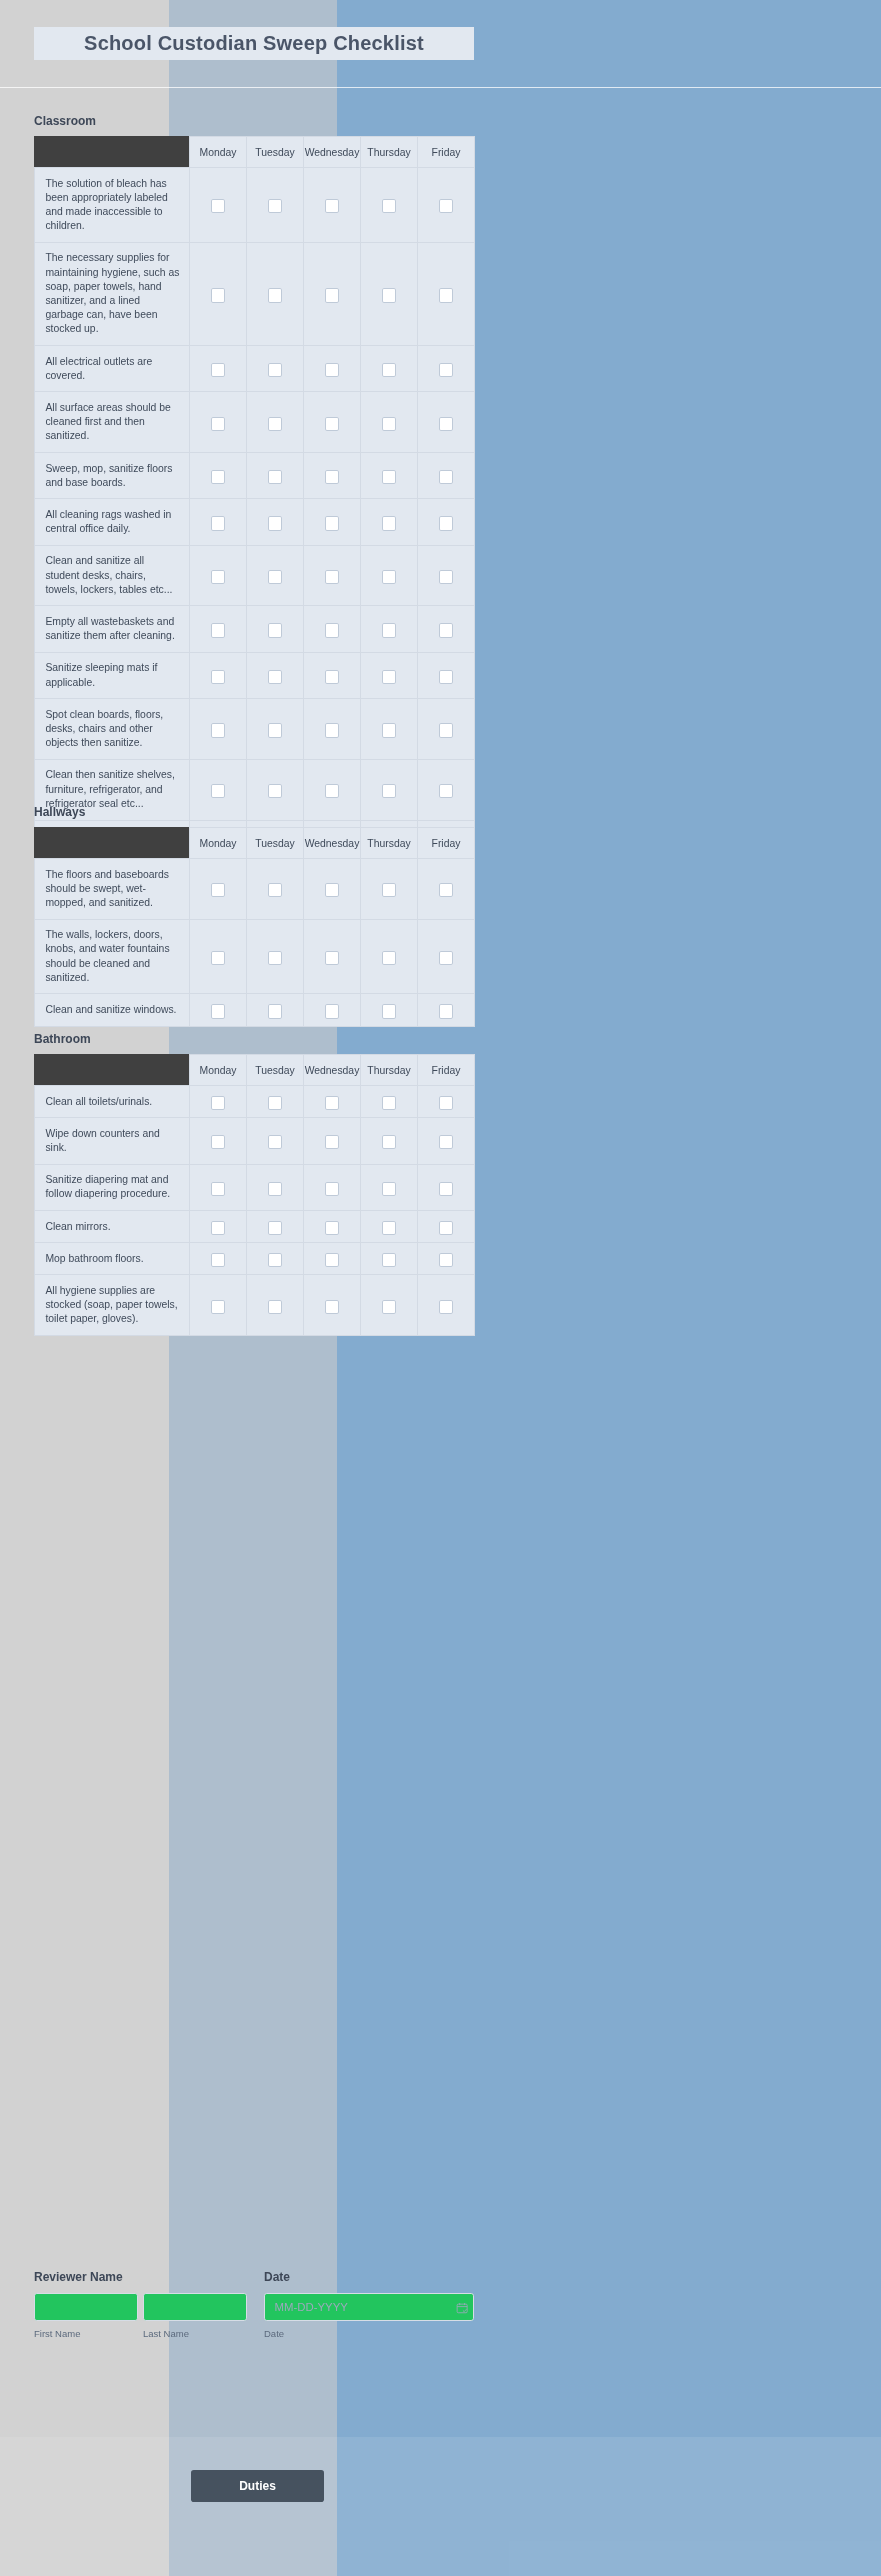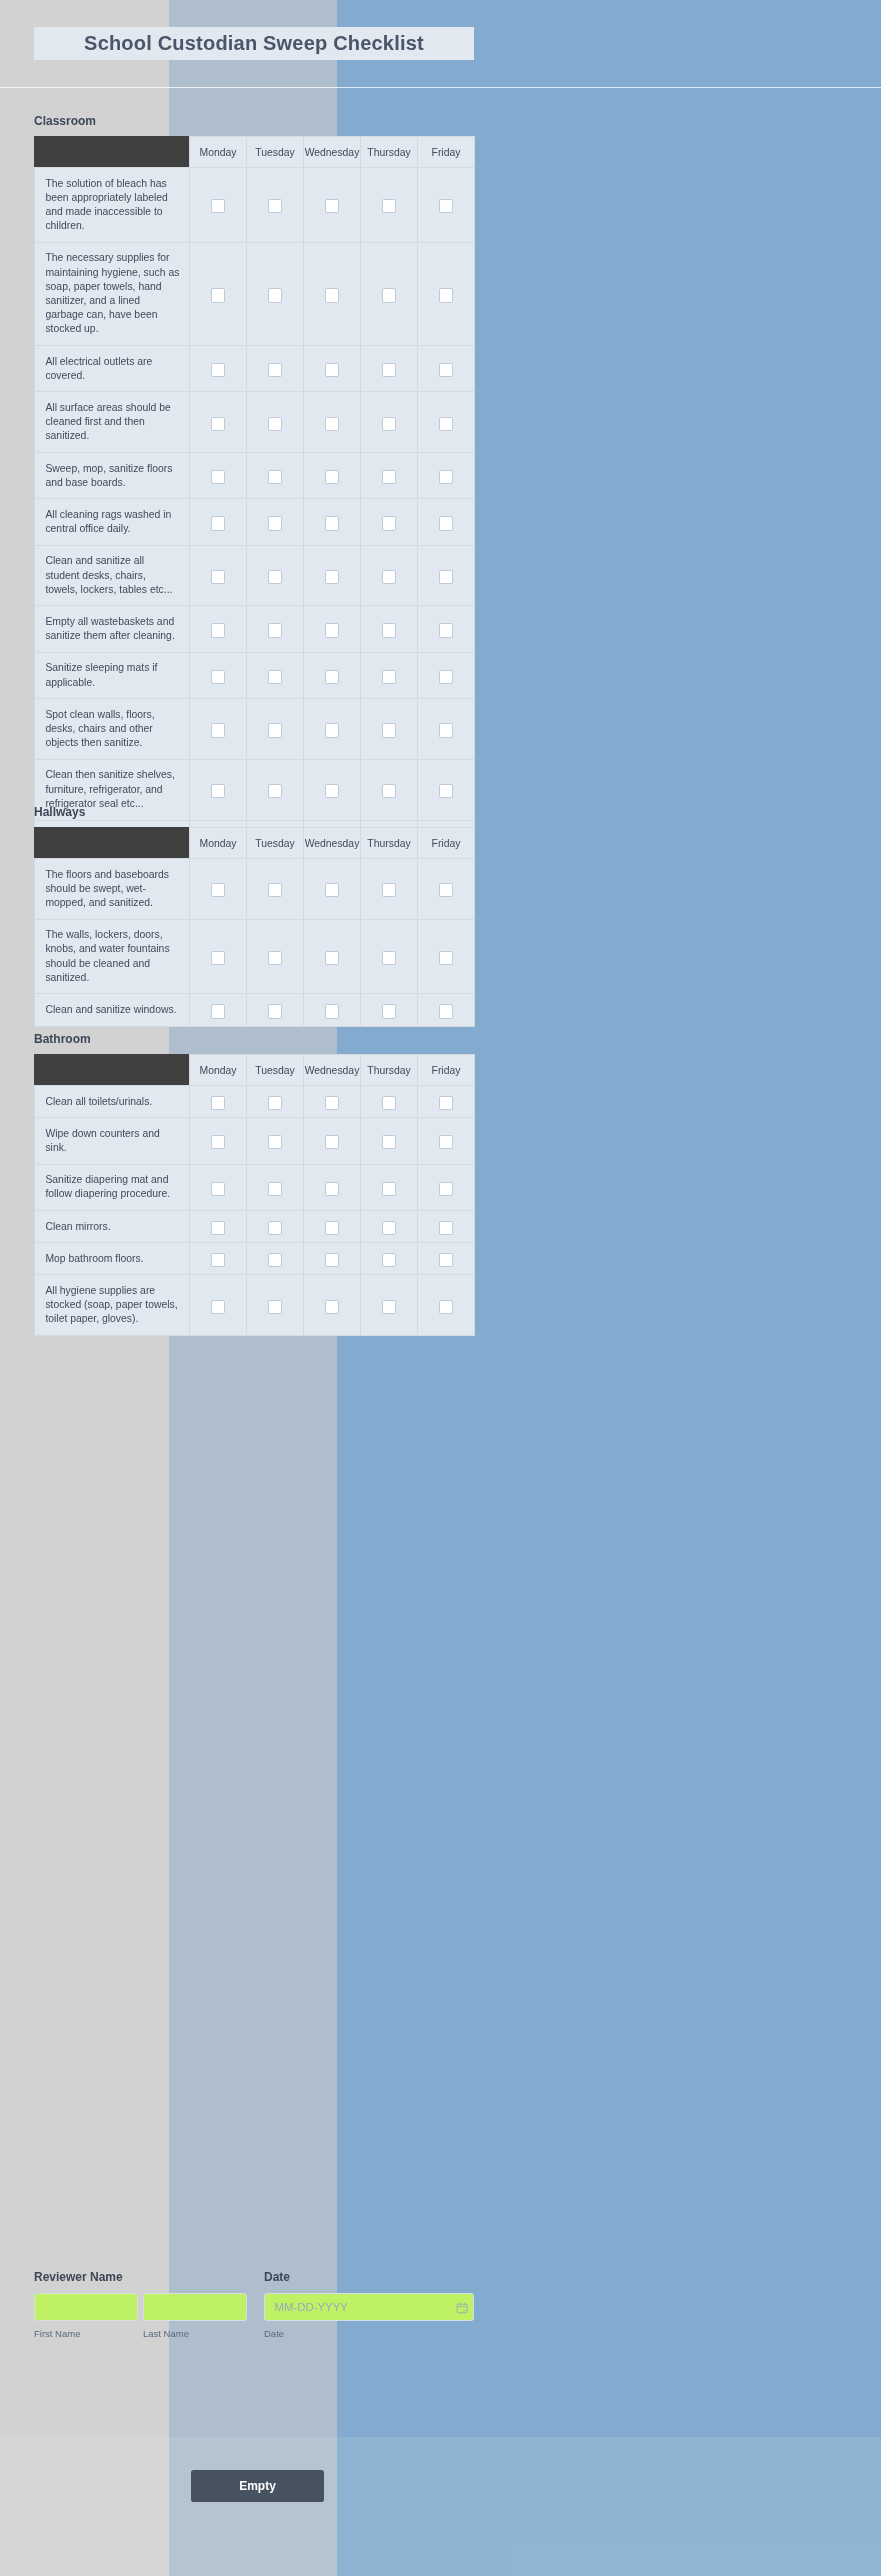--- a/index.html
+++ b/index.html
@@ -124,21 +124,21 @@
   
   .field-label {
     position: absolute;
     font-size: 12px;
     font-weight: bold;
     color: #3d4757;
   }
   .text-input {
     position: absolute;
     height: 27.5px;
-    background: #bef264;
+    background: #22c55e;
     border: 0.9px solid #d6dde6;
     border-radius: 2.8px;
     box-sizing: border-box;
     font-family: "Liberation Sans", sans-serif;
     font-size: 11.4px;
     color: #3f4a5a;
     padding: 0 9.5px;
     outline: none;
   }
   .text-input::placeholder { color: #9aa9bb; }
@@ -285,21 +285,21 @@
           </tr>
           <tr style="height: 40px;">
             <td class="label-cell">Sanitize sleeping mats if applicable.</td>
             <td class="check-cell"><span class="cb"></span></td>
             <td class="check-cell"><span class="cb"></span></td>
             <td class="check-cell"><span class="cb"></span></td>
             <td class="check-cell"><span class="cb"></span></td>
             <td class="check-cell"><span class="cb"></span></td>
           </tr>
           <tr style="height: 49px;">
-            <td class="label-cell">Spot clean walls, floors, desks, chairs and other objects then sanitize.</td>
+            <td class="label-cell">Spot clean boards, floors, desks, chairs and other objects then sanitize.</td>
             <td class="check-cell"><span class="cb"></span></td>
             <td class="check-cell"><span class="cb"></span></td>
             <td class="check-cell"><span class="cb"></span></td>
             <td class="check-cell"><span class="cb"></span></td>
             <td class="check-cell"><span class="cb"></span></td>
           </tr>
           <tr style="height: 49px;">
             <td class="label-cell">Clean then sanitize shelves, furniture, refrigerator, and refrigerator seal etc...</td>
             <td class="check-cell"><span class="cb"></span></td>
             <td class="check-cell"><span class="cb"></span></td>
@@ -452,15 +452,15 @@
     <svg viewBox="0 0 16 16" width="12.3" height="12.3" fill="none" stroke="#9aa9bb" stroke-width="1.1">
       <rect x="1.5" y="2.8" width="13" height="11.2" rx="1.4"></rect>
       <line x1="1.5" y1="6" x2="14.5" y2="6"></line>
       <line x1="4.8" y1="1.4" x2="4.8" y2="4"></line>
       <line x1="11.2" y1="1.4" x2="11.2" y2="4"></line>
       <polyline points="9,11 10.6,12.6 13.6,9.4"></polyline>
     </svg>
   </span>
   <div class="sub-label" style="left:264px; top:2328px;">Date</div>
 
-  <button class="submit-btn">Empty</button>
+  <button class="submit-btn">Duties</button>
 </div>
 
 
 </body></html>

